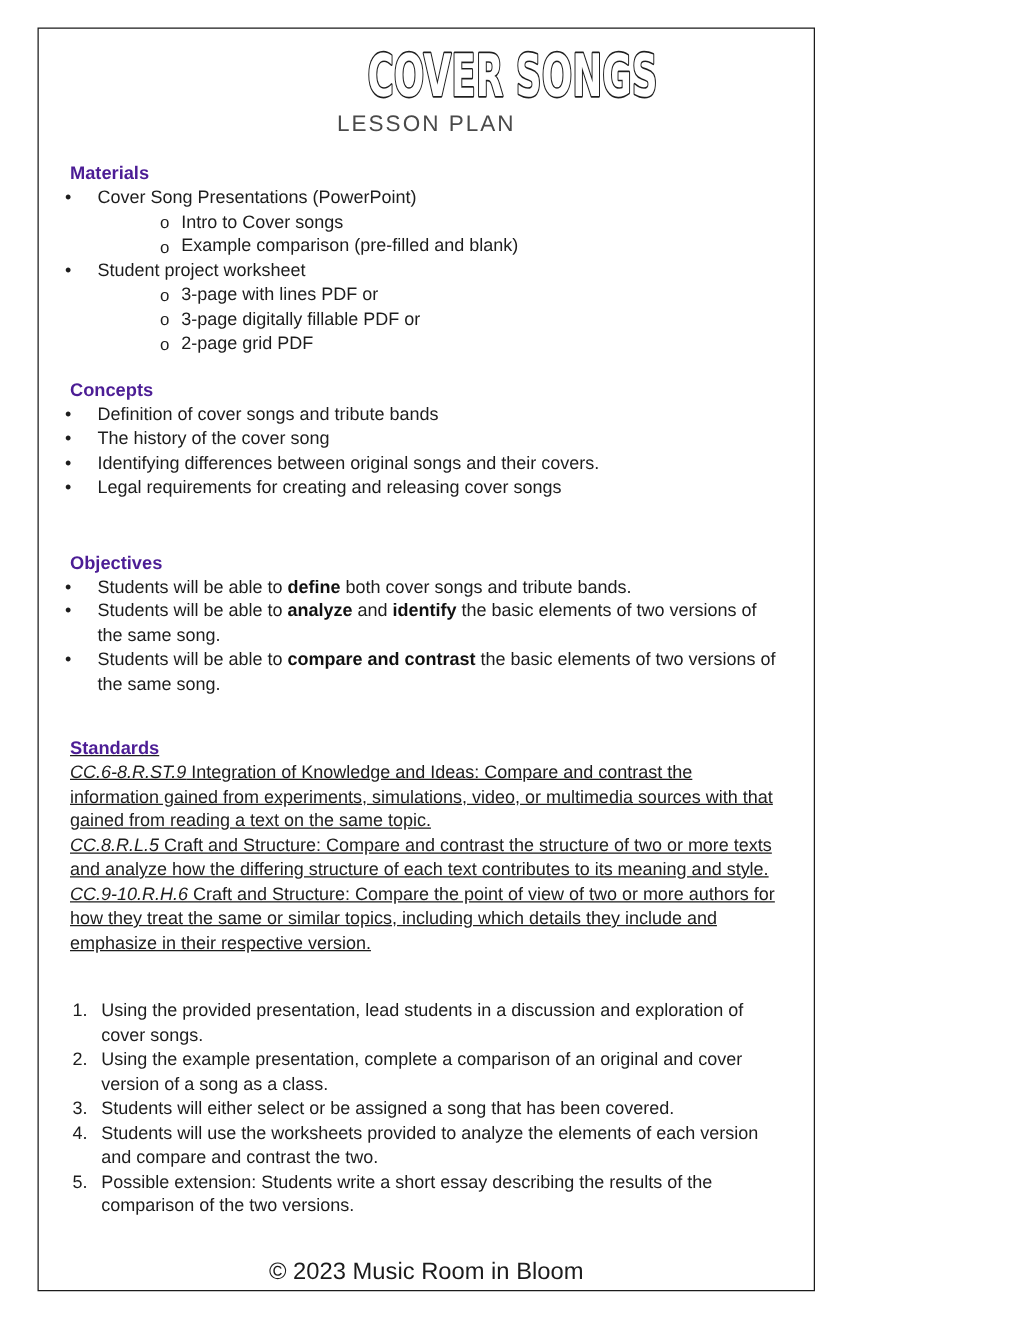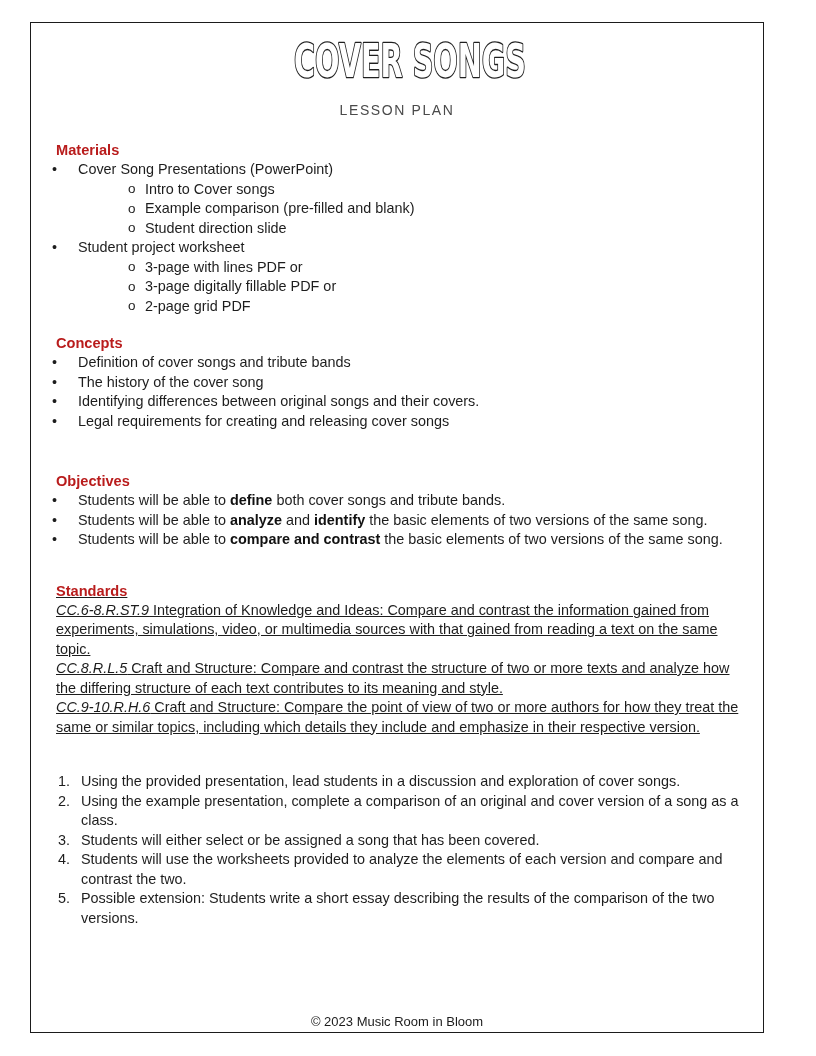--- a/index.html
+++ b/index.html
@@ -13,56 +13,56 @@
     height: 1056px;
     background: #ffffff;
     font-family: "Liberation Sans", sans-serif;
     color: #1d1d1d;
     overflow: hidden;
   }
   .frame {
     position: absolute;
     left: 30px;
     top: 22px;
-    width: 734px;
+    width: 622px;
     height: 1011px;
     border: 1.6px solid #1b1b1b;
     box-sizing: border-box;
   }
   .header { text-align: center; }
   .title-svg {
     display: block;
     margin: 12px auto 0 auto;
   }
   .bubble-title {
     font-family: "DejaVu Sans", sans-serif;
     font-weight: 700;
     font-size: 47px;
     fill: #ffffff;
     stroke: #1f1f1f;
     stroke-width: 2.6px;
     paint-order: stroke;
     stroke-linejoin: round;
   }
   .subtitle {
-    font-size: 14px;
+    font-size: 18px;
     line-height: 16px;
     letter-spacing: 1.6px;
     color: #4a4a4a;
-    margin-top: 15px;
+    margin-top: 4px;
   }
   .content {
     padding: 0 23px 0 25px;
     font-size: 14.4px;
     line-height: 19.5px;
   }
   h2.sec-heading {
     font-size: 14.6px;
     font-weight: 700;
-    color: #b91c1c;
+    color: #4c1d95;
     margin: 0;
     line-height: 20px;
   }
   .sec-materials    { margin-top: 22px; }
   .sec-concepts     { margin-top: 17px; }
   .sec-objectives   { margin-top: 40px; }
   .sec-standards    { margin-top: 31px; text-decoration: underline; }
   .sec-procedures   { margin-top: 35px; }
   .sec-assessments  { margin-top: 16px; }
 
@@ -103,21 +103,21 @@
   .std-para { margin: 0; }
   .std-para i { font-style: italic; }
   b.kw { font-weight: 700; color: #111; }
   .assess-text { margin: 0; }
   .footer {
     position: absolute;
     left: 0;
     right: 0;
     bottom: 3px;
     text-align: center;
-    font-size: 13px;
+    font-size: 19px;
     color: #1b1b1b;
   }
 </style>
 </head>
 <body>
 
 <div class="page">
   <div class="frame">
 
     <header class="header">
@@ -130,21 +130,20 @@
     <main class="content">
 
       <section class="sec-materials">
         <h2 class="sec-heading">Materials</h2>
         <ul class="l1">
           <li>
             <span>Cover Song Presentations (PowerPoint)</span>
             <ul class="l2">
               <li>Intro to Cover songs</li>
               <li>Example comparison (pre-filled and blank)</li>
-              <li>Student direction slide</li>
             </ul>
           </li>
           <li>
             <span>Student project worksheet</span>
             <ul class="l2">
               <li>3-page with lines PDF or</li>
               <li>3-page digitally fillable PDF or</li>
               <li>2-page grid PDF</li>
             </ul>
           </li>

